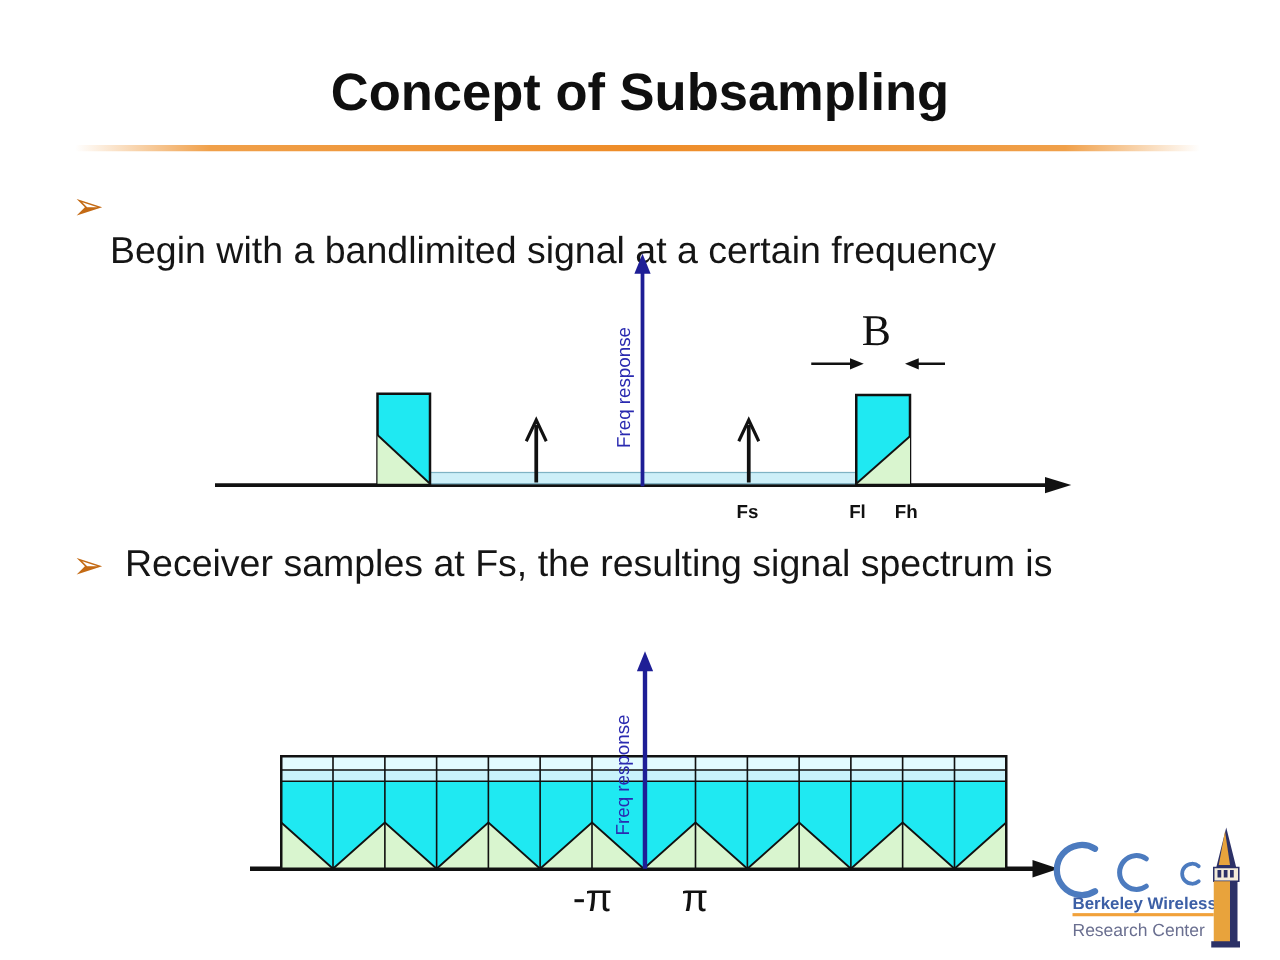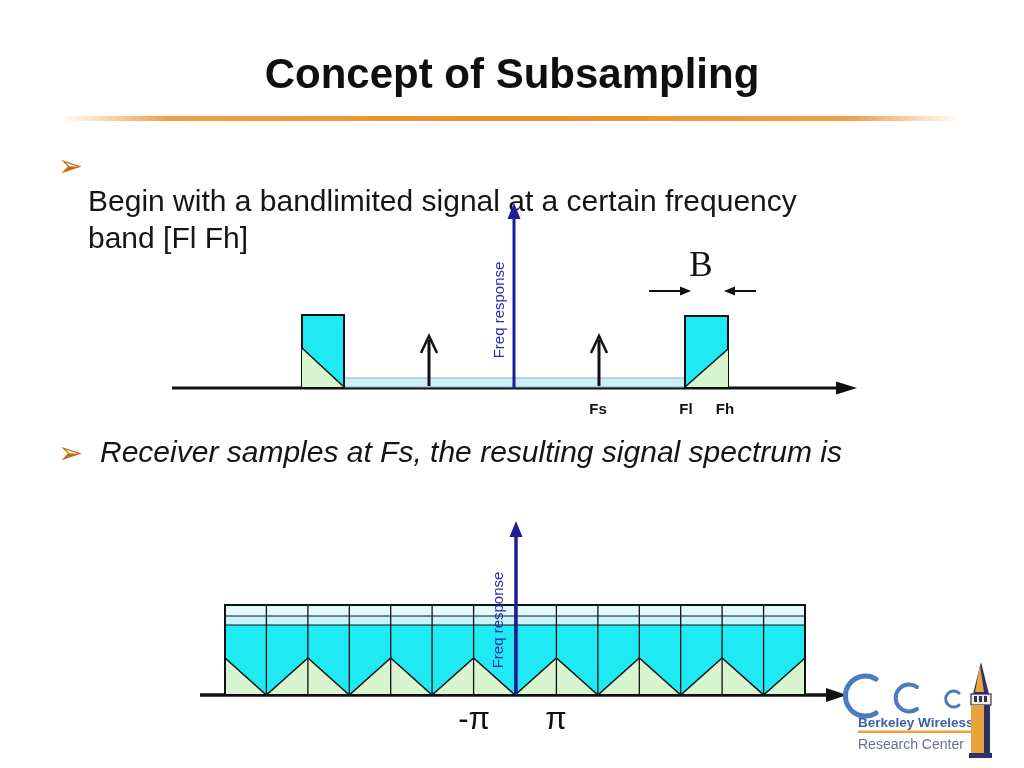--- a/index.html
+++ b/index.html
@@ -18,21 +18,21 @@
   }
   .bullet-glyph{
     position:absolute;font-size:30px;color:#c46a14;line-height:34px;
   }
   .bullet-text{
     position:absolute;font-size:30px;color:#151515;line-height:37px;white-space:nowrap;
   }
   .b1g{left:58px;top:149px;}
   .b1t{left:88px;top:146px;margin-top:36px;}
   .b2g{left:58px;top:436px;}
-  .b2t{left:100px;top:433px;font-style:italic;}
+  .b2t{left:100px;top:433px;}
   svg{position:absolute;}
   #diagram1{left:0;top:195px;}
   #diagram2{left:0;top:515px;}
   #brc-logo{left:838px;top:658px;}
   .svg-sans{font-family:"Liberation Sans",sans-serif;}
   .svg-serif{font-family:"Liberation Serif",serif;}
   .tick{font-weight:bold;fill:#111;font-size:15px;}
   .freq-label{fill:#2a2ab0;font-size:15px;}
   .pi-label{fill:#111;font-size:31px;}
   .logo-top{fill:#3c5fa6;font-size:13.5px;font-weight:bold;}
@@ -42,21 +42,20 @@
 <body>
 
 <div class="slide">
 
   <div class="title">Concept of Subsampling</div>
   <div class="divider"></div>
 
   <div class="bullet-glyph b1g">➢</div>
   <div class="bullet-text b1t">
     <div>Begin with a bandlimited signal at a certain frequency</div>
-    <div>band [Fl Fh]</div>
   </div>
 
   <div class="bullet-glyph b2g">➢</div>
   <div class="bullet-text b2t">
     <div>Receiver samples at Fs, the resulting signal spectrum is</div>
   </div>
 
   <svg id="diagram1" width="1024" height="230" viewBox="0 195 1024 230">
 
     <line x1="172" y1="388" x2="838" y2="388" stroke="#111" stroke-width="3"></line>

